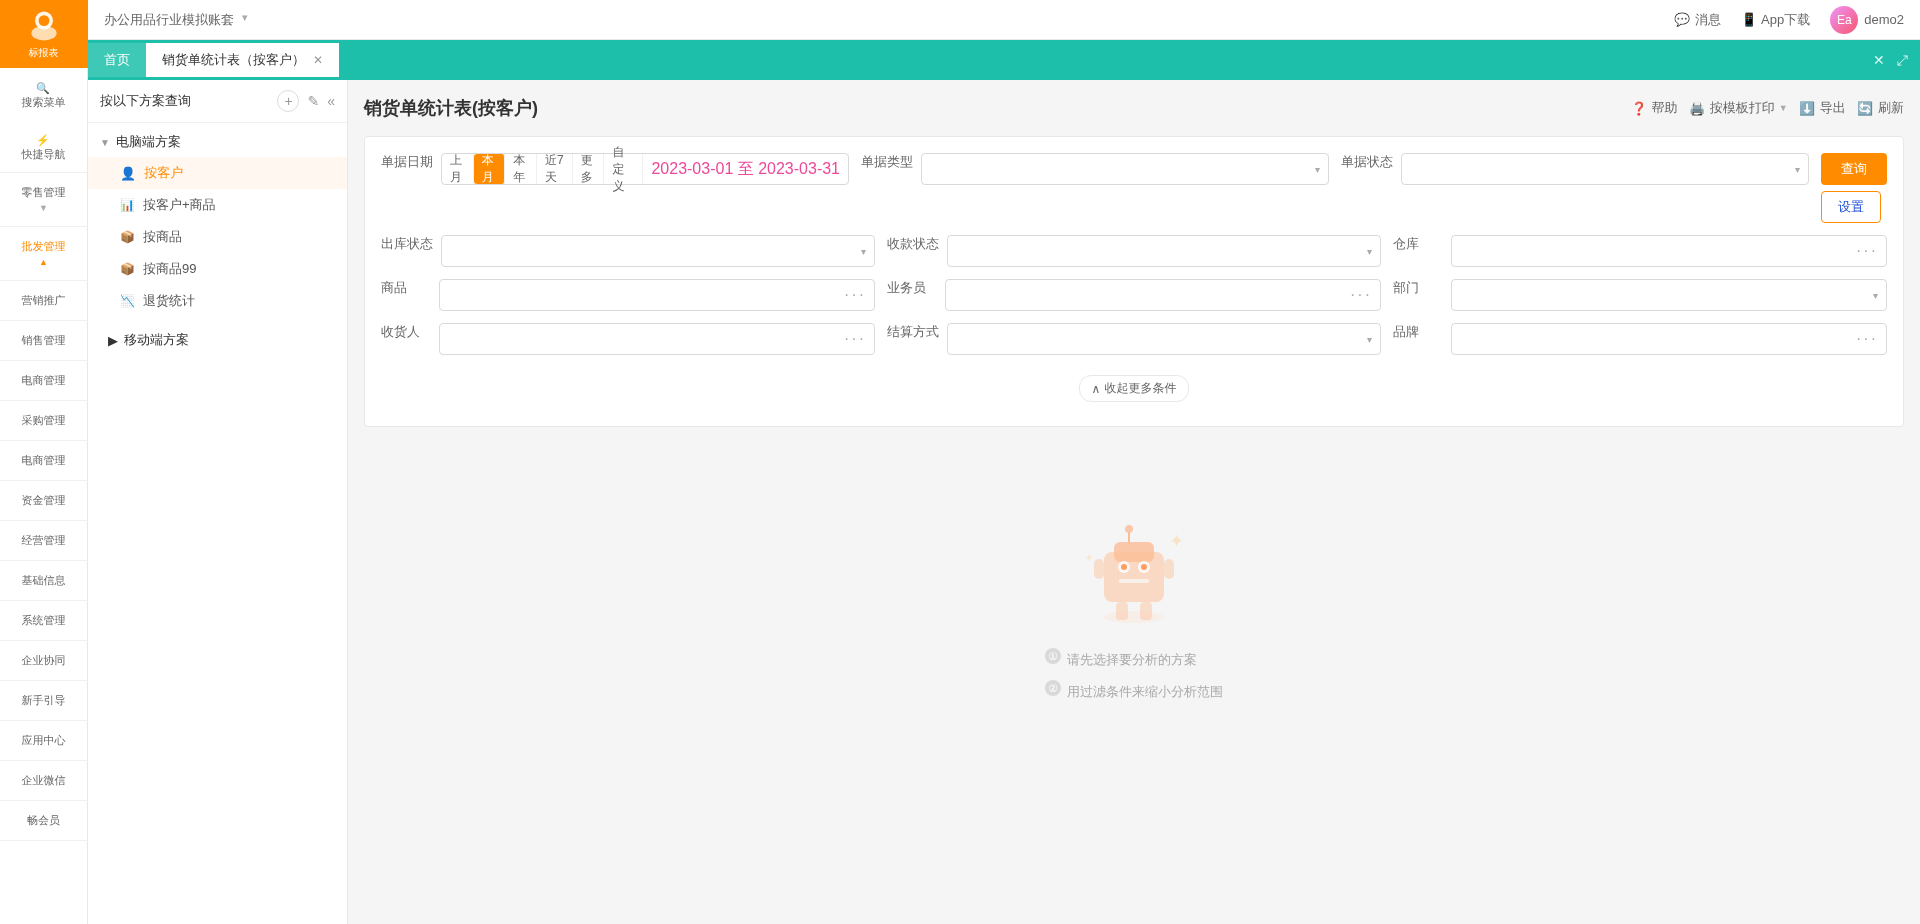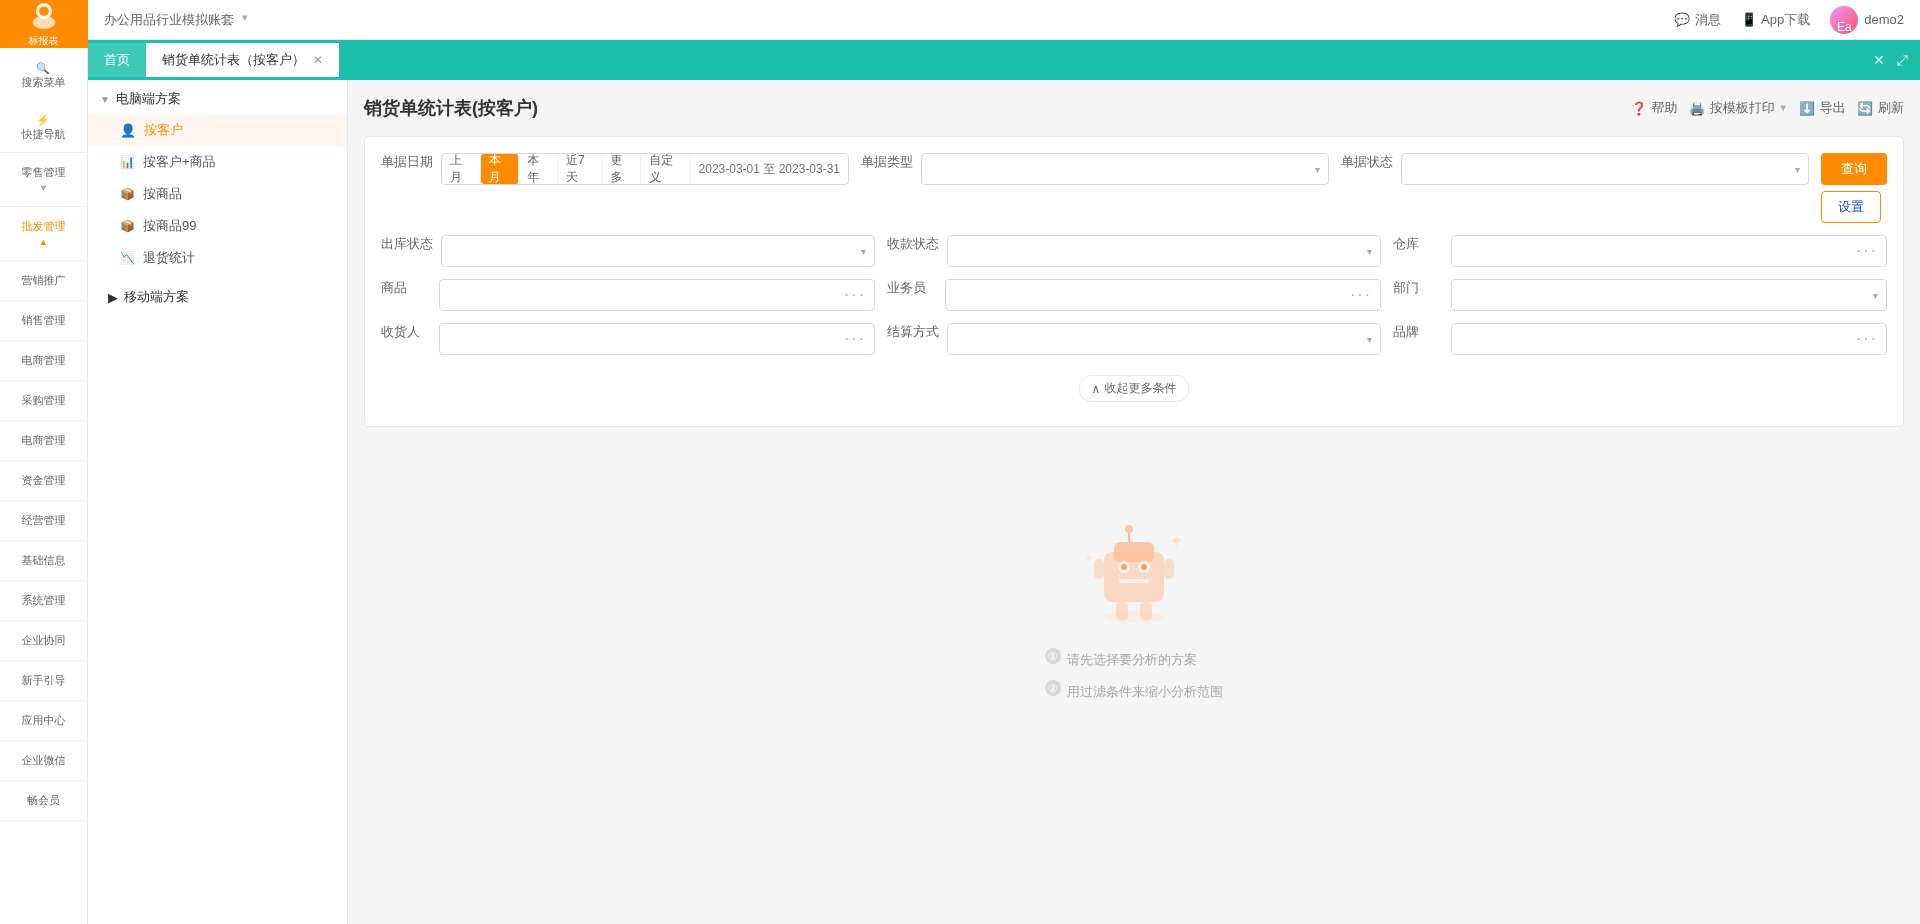--- a/index.html
+++ b/index.html
@@ -1,38 +1,38 @@
 <!DOCTYPE html>
 <html><head>
   <meta charset="utf-8">
   <style>
     * { box-sizing: border-box; margin: 0; padding: 0; }
     body { font-family: 'Microsoft YaHei', sans-serif; font-size: 13px; background: #f0f2f5; color: #333; display: flex; height: 924px; overflow: hidden; }
 
     
     .sidebar { width: 88px; background: #fff; display: flex; flex-direction: column; align-items: center; border-right: 1px solid #e8e8e8; flex-shrink: 0; }
-    .sidebar-logo { width: 88px; height: 48px; background: #ff8c00; display: flex; flex-direction: column; align-items: center; justify-content: center; cursor: pointer; }
+    .sidebar-logo { width: 88px; height: 68px; background: #ff8c00; display: flex; flex-direction: column; align-items: center; justify-content: center; cursor: pointer; }
     .sidebar-logo .logo-icon { width: 36px; height: 36px; }
     .sidebar-logo .logo-text { color: #fff; font-size: 10px; margin-top: 2px; }
     .sidebar-menu-item { width: 88px; padding: 12px 4px; text-align: center; cursor: pointer; color: #666; font-size: 12px; border-bottom: 1px solid #f0f0f0; }
     .sidebar-menu-item.active { color: #ff8c00; }
     .sidebar-menu-item .menu-label { font-size: 11px; }
     .sidebar-search { width: 88px; padding: 14px 4px; text-align: center; cursor: pointer; color: #666; font-size: 11px; }
     .sidebar-nav { width: 88px; padding: 10px 4px; text-align: center; cursor: pointer; color: #666; font-size: 11px; border-bottom: 1px solid #f0f0f0; }
 
     
     .main-area { flex: 1; display: flex; flex-direction: column; overflow: hidden; }
 
     
     .top-header { height: 40px; background: #fff; display: flex; align-items: center; justify-content: space-between; padding: 0 16px; border-bottom: 1px solid #e8e8e8; }
     .header-left { display: flex; gap: 8px; color: #666; font-size: 13px; }
     .header-left span { cursor: pointer; }
     .header-right { display: flex; align-items: center; gap: 20px; color: #666; font-size: 13px; }
     .header-right .icon-btn { display: flex; align-items: center; gap: 4px; cursor: pointer; }
-    .user-avatar { width: 28px; height: 28px; border-radius: 50%; background: #d9d9d9; overflow: hidden; display: flex; align-items: flex-end; justify-content: center; font-size: 12px; color: #fff; background: linear-gradient(135deg, #f093fb, #f5576c); }
+    .user-avatar { width: 28px; height: 28px; border-radius: 50%; background: #d9d9d9; overflow: hidden; display: flex; align-items: center; justify-content: center; font-size: 12px; color: #fff; background: linear-gradient(135deg, #f093fb, #f5576c); }
 
     
     .tab-bar { height: 40px; background: #1dbfaa; display: flex; align-items: center; padding: 0 0; }
     .tab-item { height: 34px; display: flex; align-items: center; padding: 0 16px; cursor: pointer; color: rgba(255,255,255,0.85); font-size: 13px; position: relative; }
     .tab-item.home { background: rgba(255,255,255,0.15); color: #fff; }
     .tab-item.active { background: #fff; color: #333; }
     .tab-close { margin-left: 8px; font-size: 12px; color: #999; cursor: pointer; }
     .tab-bar-right { margin-left: auto; display: flex; align-items: center; gap: 12px; padding-right: 12px; }
     .tab-bar-right .icon-btn { color: rgba(255,255,255,0.85); cursor: pointer; font-size: 16px; }
 
@@ -67,21 +67,21 @@
     .filter-row:last-child { margin-bottom: 0; }
     .filter-item { display: flex; align-items: flex-start; gap: 8px; }
     .filter-label { font-size: 13px; color: #666; white-space: nowrap; min-width: 50px; }
     .filter-input { flex: 1; height: 32px; border: 1px solid #d9d9d9; border-radius: 4px; padding: 0 8px; font-size: 13px; outline: none; display: flex; align-items: center; justify-content: space-between; cursor: pointer; background: #fff; color: #333; }
     .filter-input .chevron { color: #aaa; font-size: 10px; }
     .filter-input .dots { color: #aaa; font-size: 16px; letter-spacing: 2px; }
     .date-filter { flex: 1; height: 32px; border: 1px solid #d9d9d9; border-radius: 4px; display: flex; align-items: center; }
     .date-filter .date-tabs { display: flex; align-items: center; height: 100%; }
     .date-tab { padding: 0 8px; height: 100%; display: flex; align-items: center; cursor: pointer; font-size: 12px; color: #666; border-right: 1px solid #f0f0f0; }
     .date-tab.active { background: #ff8c00; color: #fff; border-radius: 3px; }
-    .date-value { padding: 0 8px; font-size: 12px; color: #737373; white-space: nowrap; }
+    .date-value { padding: 0 8px; font-size: 16px; color: #ec4899; white-space: nowrap; }
 
     
     .btn-query { background: #ff8c00; color: #fff; border: none; border-radius: 4px; padding: 0 20px; height: 32px; cursor: pointer; font-size: 13px; }
     .btn-setting { background: #fff; color: #1d4ed8; border: 1px solid #ff8c00; border-radius: 4px; padding: 0 16px; height: 32px; cursor: pointer; font-size: 13px; margin-top: 6px; }
     .action-buttons { display: flex; flex-direction: column; align-items: flex-start; gap: 0; }
 
     
     .collapse-bar { display: flex; justify-content: center; padding: 8px; margin-top: 8px; }
     .collapse-btn { display: flex; align-items: center; gap: 4px; cursor: pointer; color: #666; font-size: 12px; padding: 4px 12px; border: 1px solid #e8e8e8; border-radius: 12px; background: #fff; }
 
@@ -200,20 +200,28 @@
     </div>
     <div class="tab-bar-right">
       <span class="icon-btn" style="color:rgba(255,255,255,0.85);cursor:pointer;font-size:14px">✕</span>
       <span class="icon-btn" style="color:rgba(255,255,255,0.85);cursor:pointer;font-size:14px">⤢</span>
     </div>
   </div>
 
   <div class="content-area">
 
     <div class="left-panel">
+      <div class="left-panel-header">
+        <span class="title">按以下方案查询</span>
+        <div class="left-panel-actions">
+          <span class="icon" style="width:22px;height:22px;border:1px solid #ddd;border-radius:50%;display:flex;align-items:center;justify-content:center;font-size:14px;color:#999;cursor:pointer">+</span>
+          <span class="icon">✎</span>
+          <span class="icon">«</span>
+        </div>
+      </div>
 
       <div class="scheme-section">
         <div class="scheme-group">
           <span class="arrow">▼</span>
           <span class="label">电脑端方案</span>
         </div>
         <div class="scheme-item active">
           <span class="icon">👤</span>
           <span>按客户</span>
         </div>

